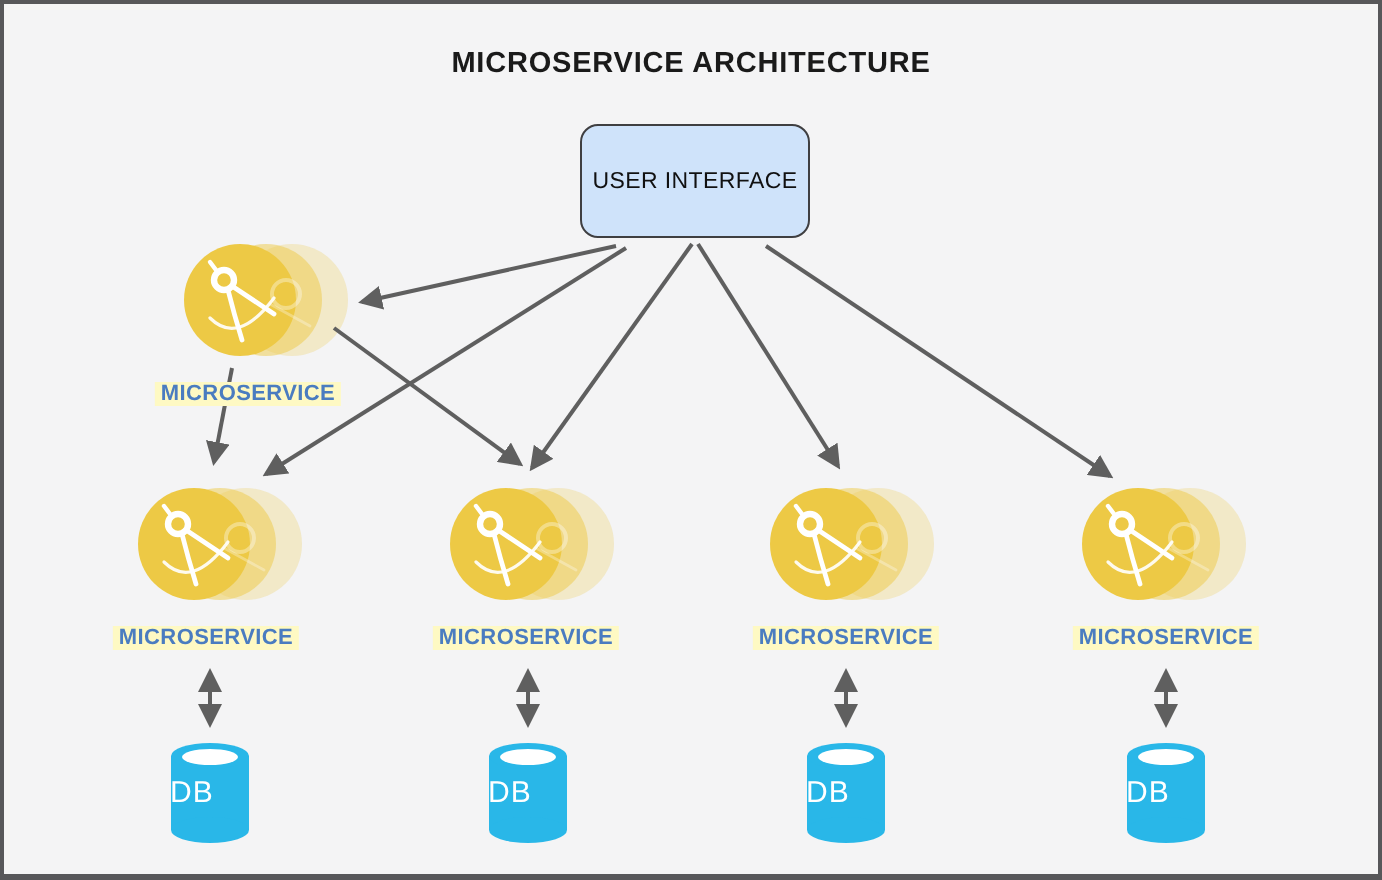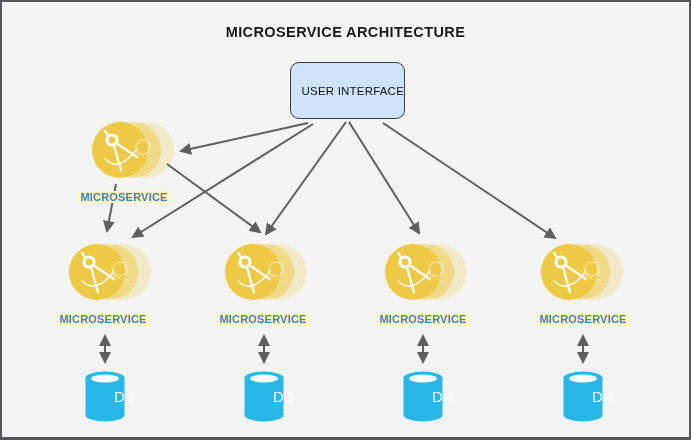--- a/index.html
+++ b/index.html
@@ -19,21 +19,21 @@
     font-size: 14.5px; font-weight: bold; color: #1a1a1a;
     letter-spacing: 0.4px;
   }
   .ui-box {
     position: absolute; left: 288px; top: 60px;
     width: 115px; height: 57px;
     box-sizing: border-box;
     background: #cfe3fa;
     border: 1.5px solid #3f3f41;
     border-radius: 9px;
-    display: flex; align-items: center; justify-content: flex-end;
+    display: flex; align-items: center; justify-content: center;
     font-size: 11.5px; color: #111;
     letter-spacing: 0.2px;
   }
   .node { position: absolute; }
   .svc-label {
     position: absolute;
     transform: translateX(-50%);
     background: #fef9c3;
     padding: 0 3px;
     font-size: 11px; font-weight: bold;
@@ -44,24 +44,22 @@
   }
   .arrow-layer {
     position: absolute; left: 0; top: 0;
     z-index: 3;
     pointer-events: none;
   }
   .icon-layer { z-index: 2; }
   .db-node { position: absolute; width: 40px; height: 51px; z-index: 2; }
   .db-label {
     position: absolute; left: 0; top: 17px; width: 100%;
-    text-align: center;
     font-size: 15px; color: #ffffff;
     letter-spacing: 0.5px;
-    padding-left: 20px;
   }
   .hidden-defs { position: absolute; width: 0; height: 0; overflow: hidden; }
 </style>
 </head>
 <body>
 
 <div class="canvas">
 
   <svg class="hidden-defs" aria-hidden="true">
     <defs>

